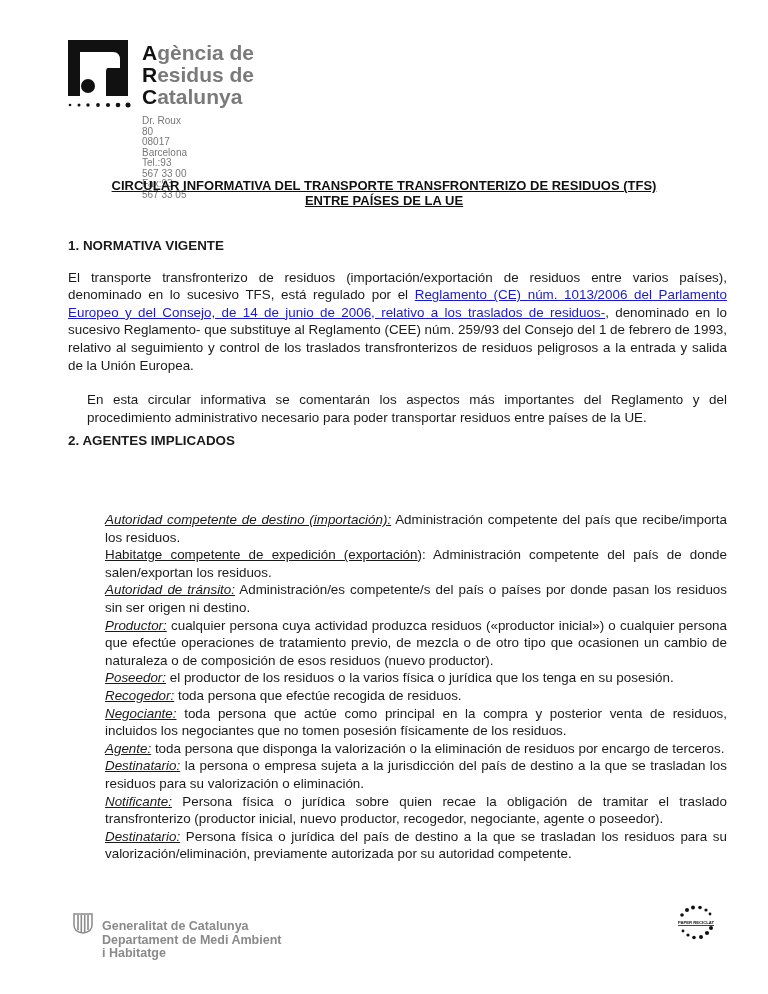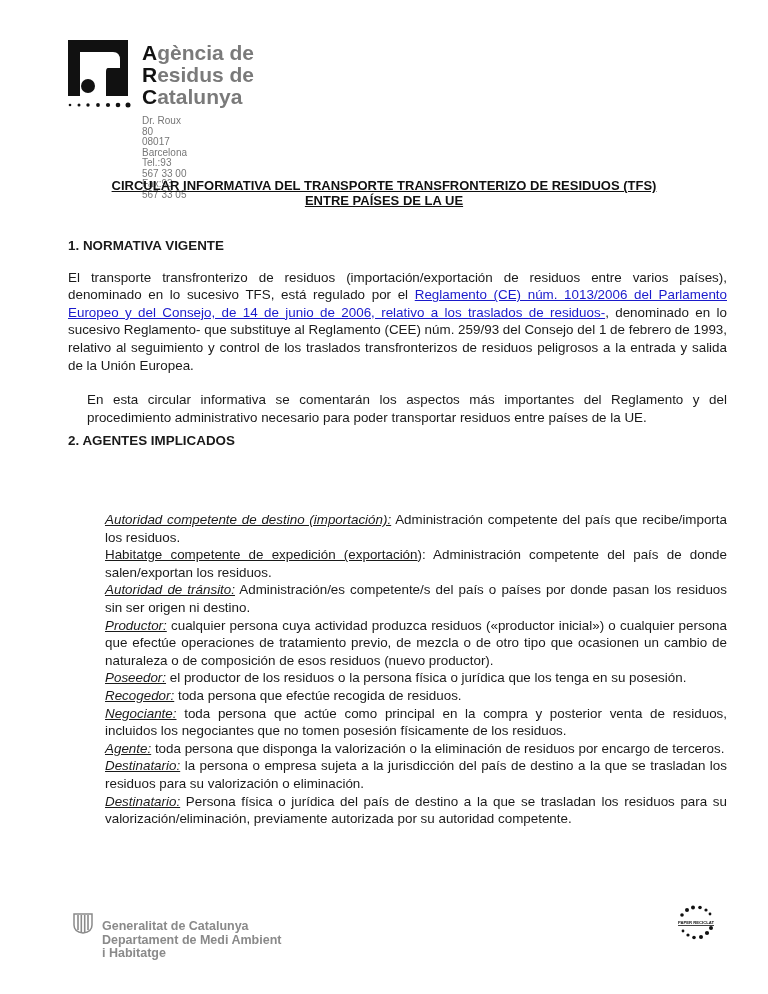--- a/index.html
+++ b/index.html
@@ -75,25 +75,26 @@
 
 <div class="content" style="top:432px;">
   <p class="h">2.  AGENTES IMPLICADOS</p>
 </div>
 
 <div class="defs">
   <p class="def"><span class="term it">Autoridad competente de destino (importación):</span><span> Administración competente del país que recibe/importa los residuos.</span></p>
   <p class="def"><span class="term">Habitatge competente de expedición (exportación</span><span>): Administración competente del país de donde salen/exportan los residuos.</span></p>
   <p class="def"><span class="term it">Autoridad de tránsito:</span><span> Administración/es competente/s del país o países por donde pasan los residuos sin ser origen ni destino.</span></p>
   <p class="def"><span class="term it">Productor:</span><span> cualquier persona cuya actividad produzca residuos («productor inicial») o cualquier persona que efectúe operaciones de tratamiento previo, de mezcla o de otro tipo que ocasionen un cambio de naturaleza o de composición de esos residuos (nuevo productor).</span></p>
-  <p class="def"><span class="term it">Poseedor:</span><span> el productor de los residuos o la persona física o jurídica que los tenga en su posesión.</span></p>
+  <p class="def"><span class="term it">Poseedor:</span><span> el productor de los residuos o la varios física o jurídica que los tenga en su posesión.</span></p>
   <p class="def"><span class="term it">Recogedor:</span><span> toda persona que efectúe recogida de residuos.</span></p>
   <p class="def"><span class="term it">Negociante:</span><span> toda persona que actúe como principal en la compra y posterior venta de residuos, incluidos los negociantes que no tomen posesión físicamente de los residuos.</span></p>
   <p class="def"><span class="term it">Agente:</span><span> toda persona que disponga la valorización o la eliminación de residuos por encargo de terceros.</span></p>
   <p class="def"><span class="term it">Destinatario:</span><span> la persona o empresa sujeta a la jurisdicción del país de destino a la que se trasladan los residuos para su valorización o eliminación.</span></p>
+  <p class="def"><span class="term it">Notificante:</span><span> Persona física o jurídica sobre quien recae la obligación de tramitar el traslado transfronterizo (productor inicial, nuevo productor, recogedor, negociante, agente o poseedor).</span></p>
   <p class="def"><span class="term it">Destinatario:</span><span> Persona física o jurídica del país de destino a la que se trasladan los residuos para su valorización/eliminación, previamente autorizada por su autoridad competente.</span></p>
 </div>
 
 <div class="footer-left">
   <svg style="position:absolute;left:0;top:0;" width="22" height="22" viewBox="0 0 22 22">
     <path d="M2 2 H20 V13 Q20 20 11 21 Q2 20 2 13 Z" fill="none" stroke="#8a8a8a" stroke-width="1.5"></path>
     <g stroke="#8a8a8a" stroke-width="1.6">
       <line x1="6" y1="3" x2="6" y2="18"></line>
         <line x1="9.3" y1="3" x2="9.3" y2="20"></line>
       <line x1="12.7" y1="3" x2="12.7" y2="20"></line>

